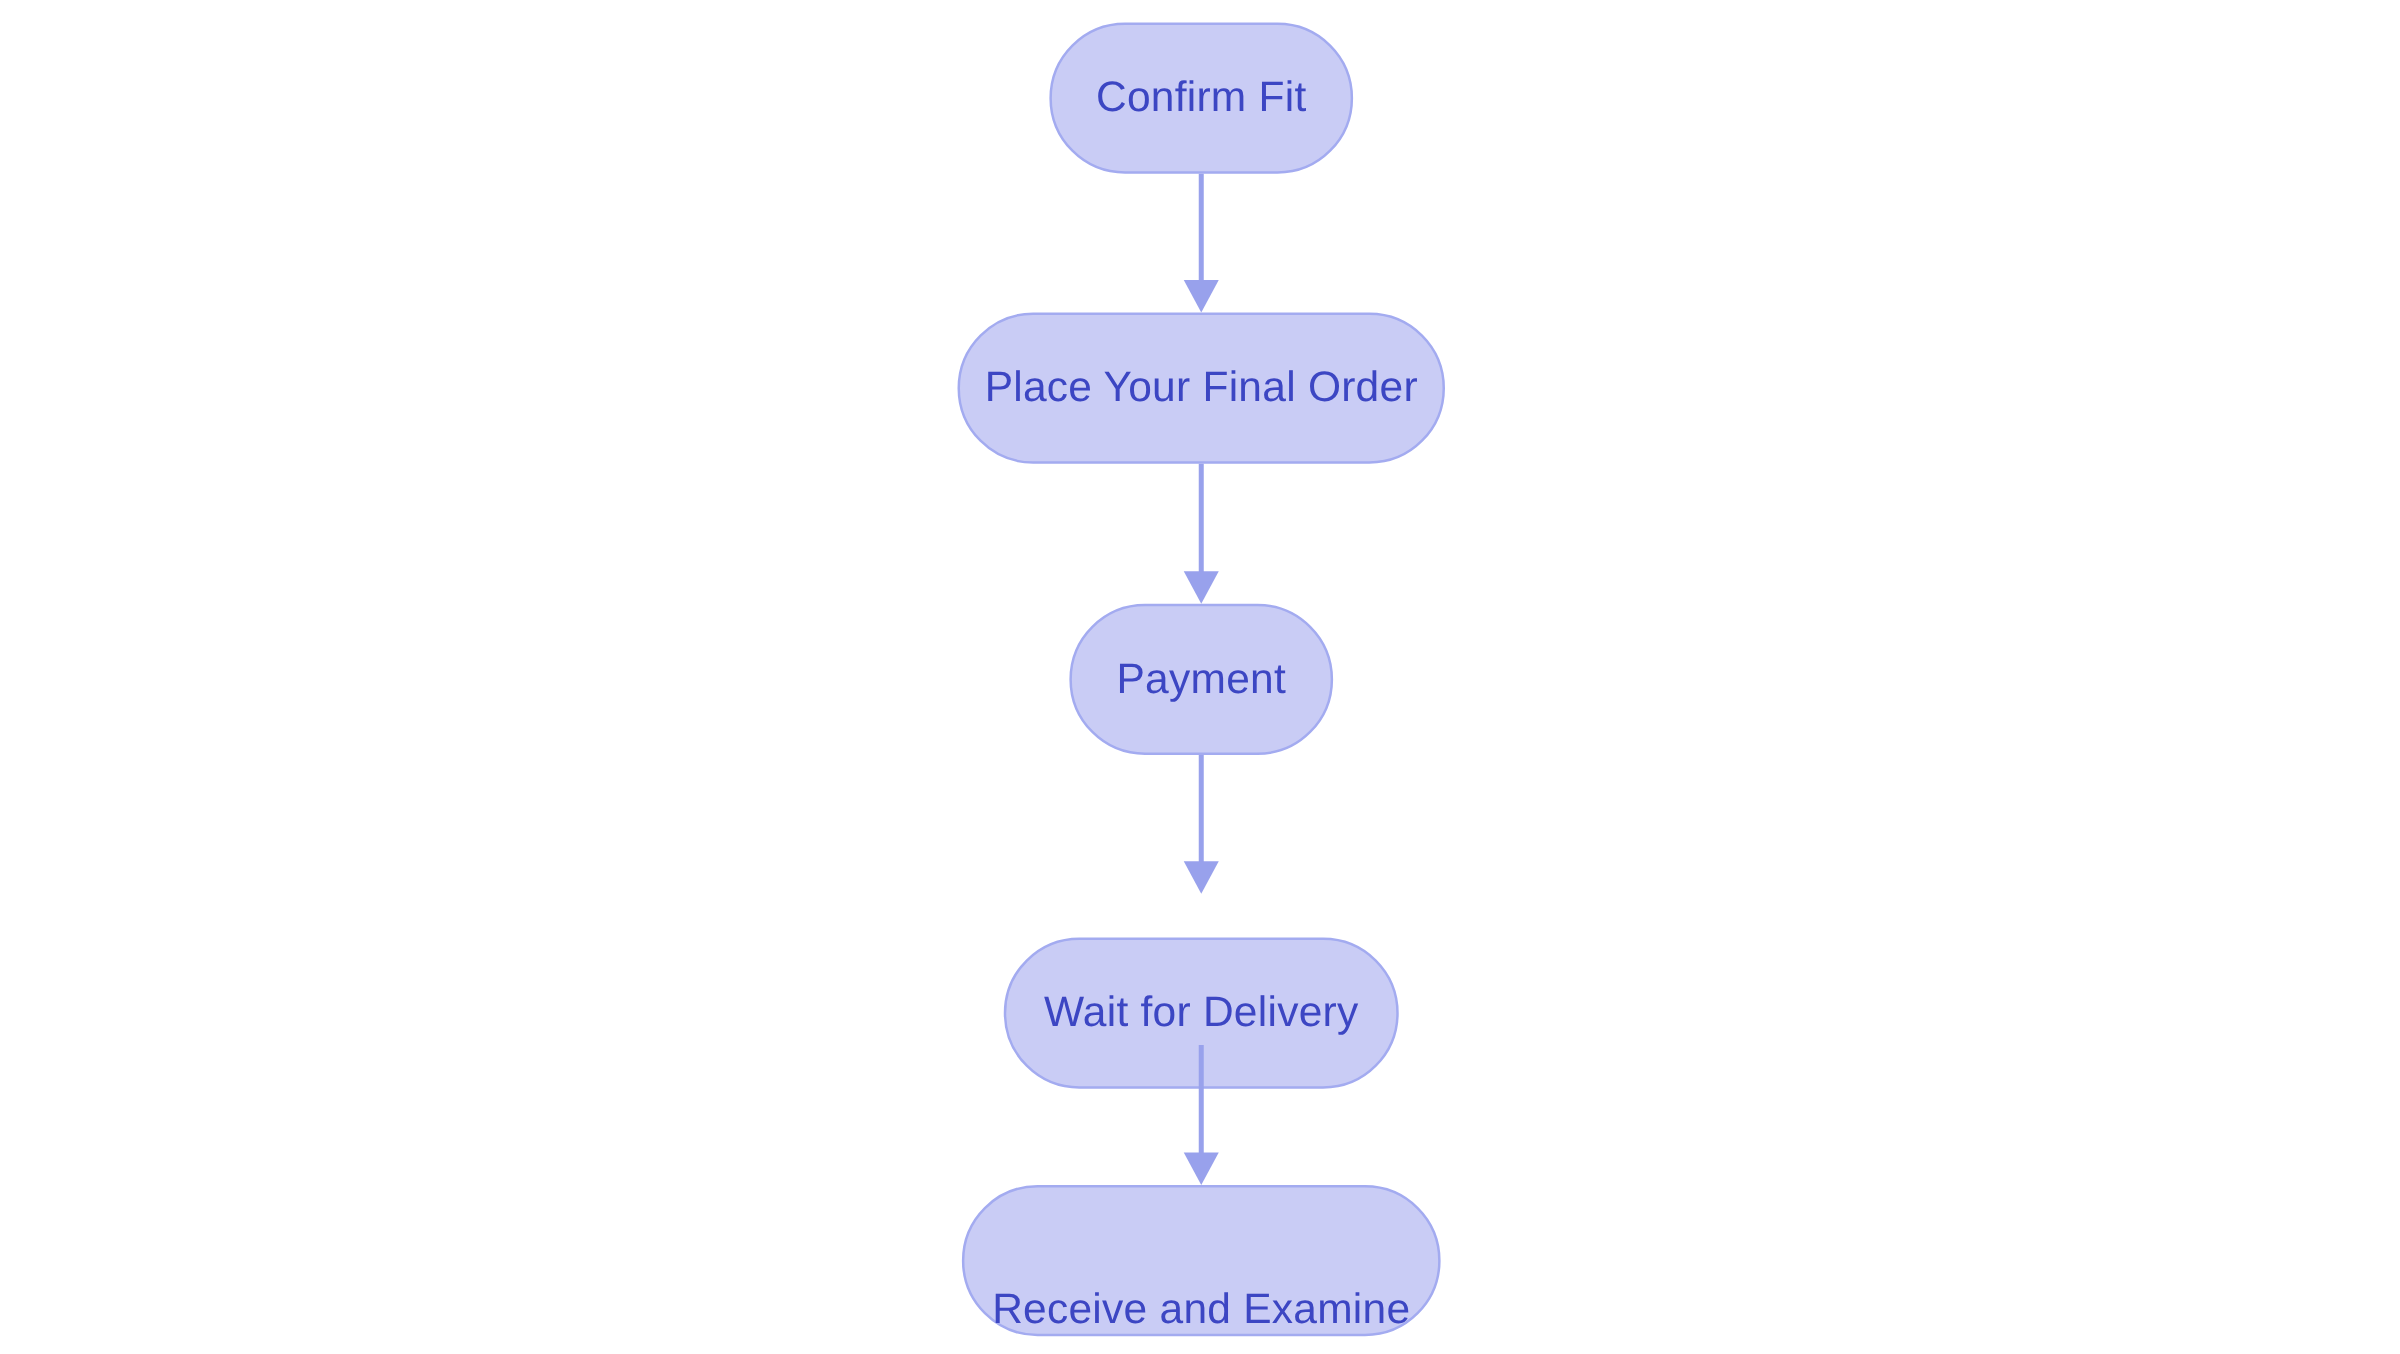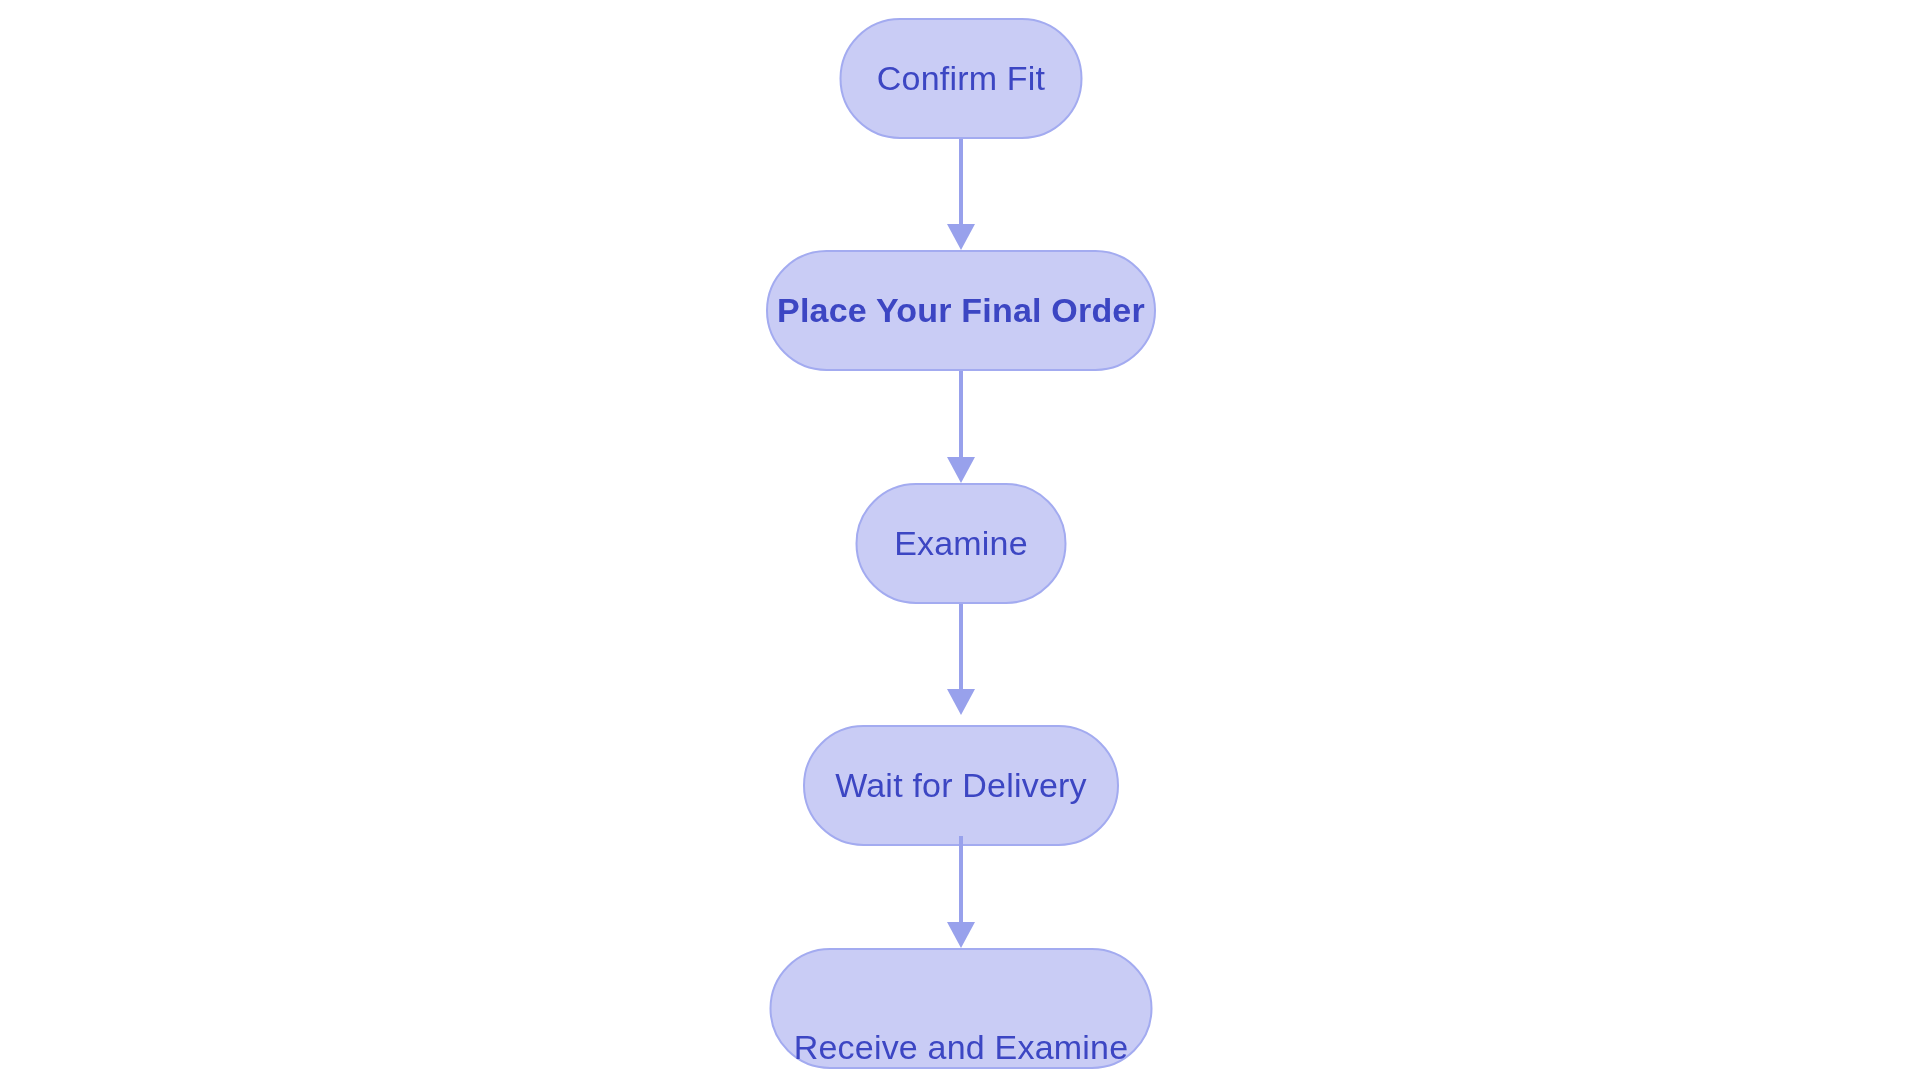--- a/index.html
+++ b/index.html
@@ -27,23 +27,23 @@
     display: flex;
     align-items: center;
     justify-content: center;
     color: #3c46c3;
     font-size: 34px;
     font-weight: 400;
     letter-spacing: 0.2px;
     white-space: nowrap;
   }
   .node-1 { top: 18px;  width: 243px; }
-  .node-2 { top: 250px; width: 390px; font-weight: bold; }
+  .node-2 { top: 250px; width: 390px; }
   .node-3 { top: 483px; width: 211px; }
-  .node-4 { top: 725px; width: 316px; }
+  .node-4 { top: 750px; width: 316px; }
   .node-5 { top: 948px; width: 383px; align-items: flex-end; }
 
   .edge {
     position: absolute;
     left: 961px;
     transform: translateX(-50%);
     width: 28px;
   }
   .edge-1 { top: 139px; height: 111px; }
   .edge-2 { top: 371px; height: 112px; }
@@ -88,21 +88,21 @@
   <div class="node node-2">
     <span>Place Your Final Order</span>
   </div>
 
   <div class="edge edge-2">
     <div class="shaft"></div>
     <div class="head"></div>
   </div>
 
   <div class="node node-3">
-    <span>Examine</span>
+    <span>Payment</span>
   </div>
 
   <div class="edge edge-3">
     <div class="shaft"></div>
     <div class="head"></div>
   </div>
 
   <div class="node node-4">
     <span>Wait for Delivery</span>
   </div>

